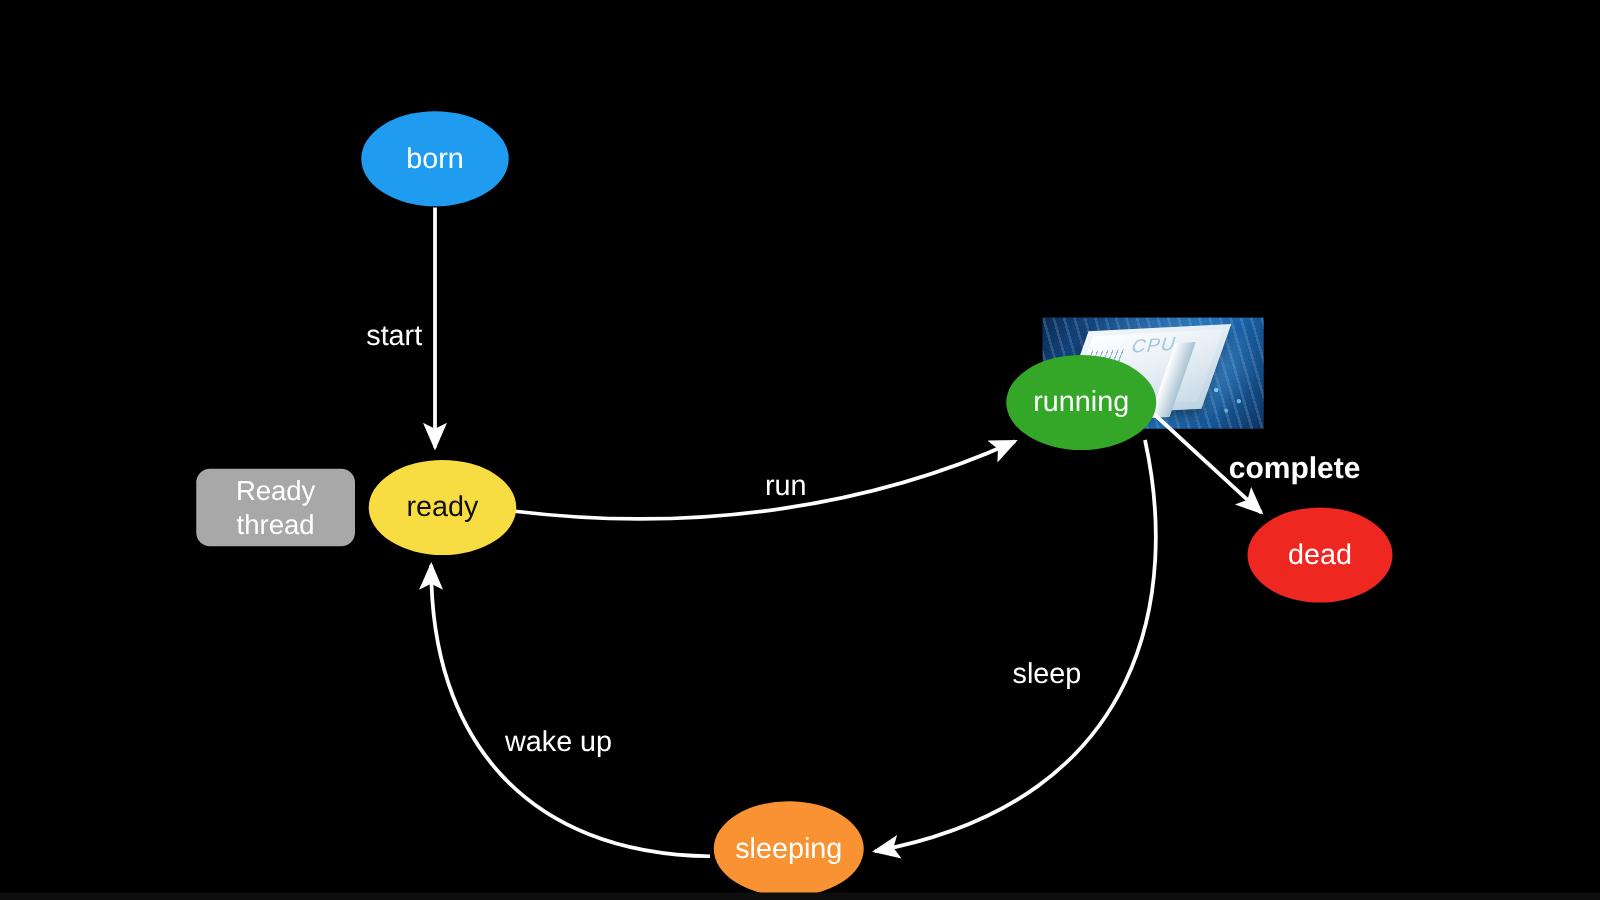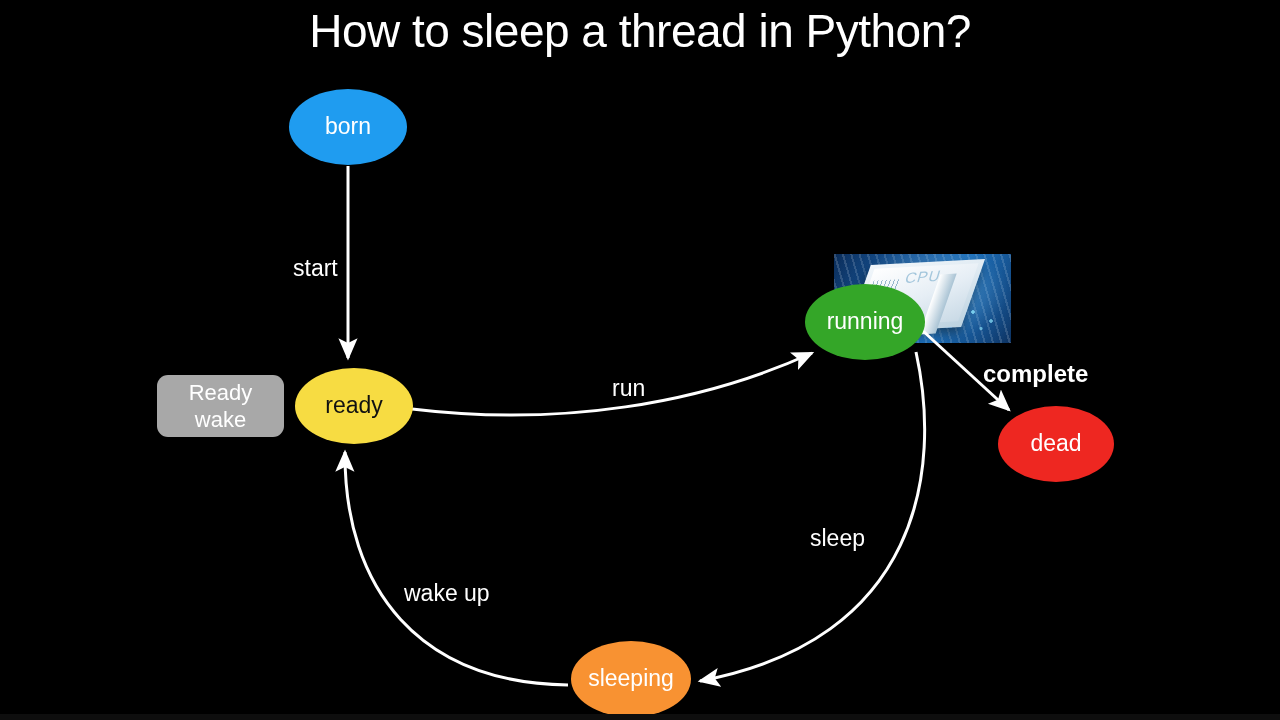--- a/index.html
+++ b/index.html
@@ -184,37 +184,36 @@
       radial-gradient(circle at 20% 30%, rgba(140,230,255,0.8) 0 1.5px, transparent 2px),
       radial-gradient(circle at 65% 60%, rgba(140,230,255,0.7) 0 1.5px, transparent 2px),
       radial-gradient(circle at 40% 85%, rgba(140,230,255,0.6) 0 1.2px, transparent 2px);
   }
 </style>
 </head>
 <body>
 
 <div id="stage">
 
-  <div class="slide-title">How to sleep a thread in Python?</div>
 
   <div class="cpu-photo">
     <div class="board"></div>
     <div class="glow"></div>
     <div class="chip">
       <div class="chip-face"></div>
     </div>
     <div class="chip-edge"></div>
     <div class="pins"></div>
     <div class="chip-text">CPU</div>
     <div class="dots"></div>
   </div>
 
   <div class="ready-queue">
     <span>Ready</span>
-    <span>wake</span>
+    <span>thread</span>
   </div>
 
   <svg id="graph" viewBox="0 0 1280 720">
     <defs>
       <marker id="arrowhead" markerWidth="9" markerHeight="9" refX="6.6" refY="3.2" orient="auto" markerUnits="strokeWidth">
         <path d="M 0 0 L 7.4 3.2 L 0 6.4 L 1.6 3.2 Z" fill="#ffffff"></path>
       </marker>
     </defs>
 
     <g id="edges-layer">

